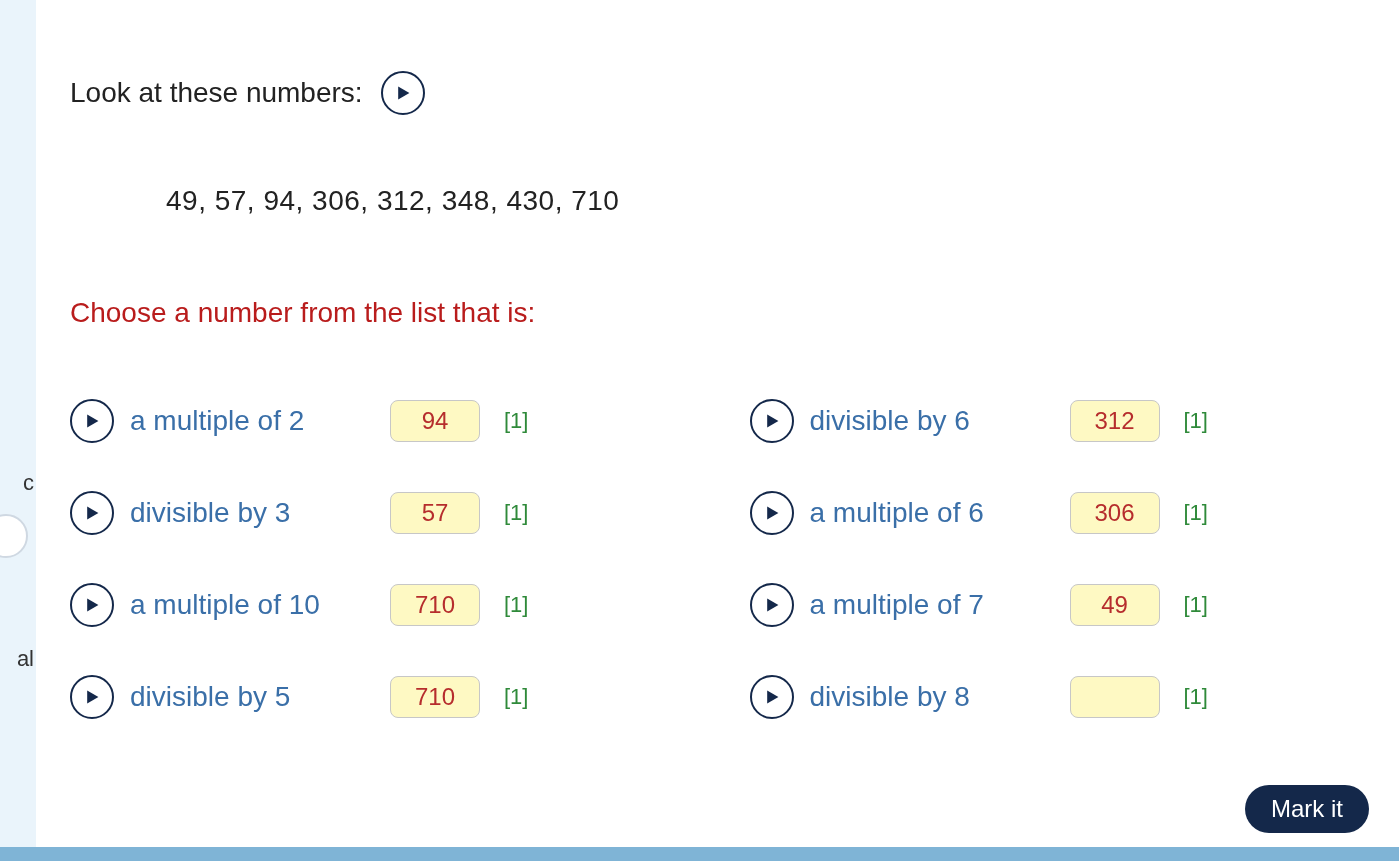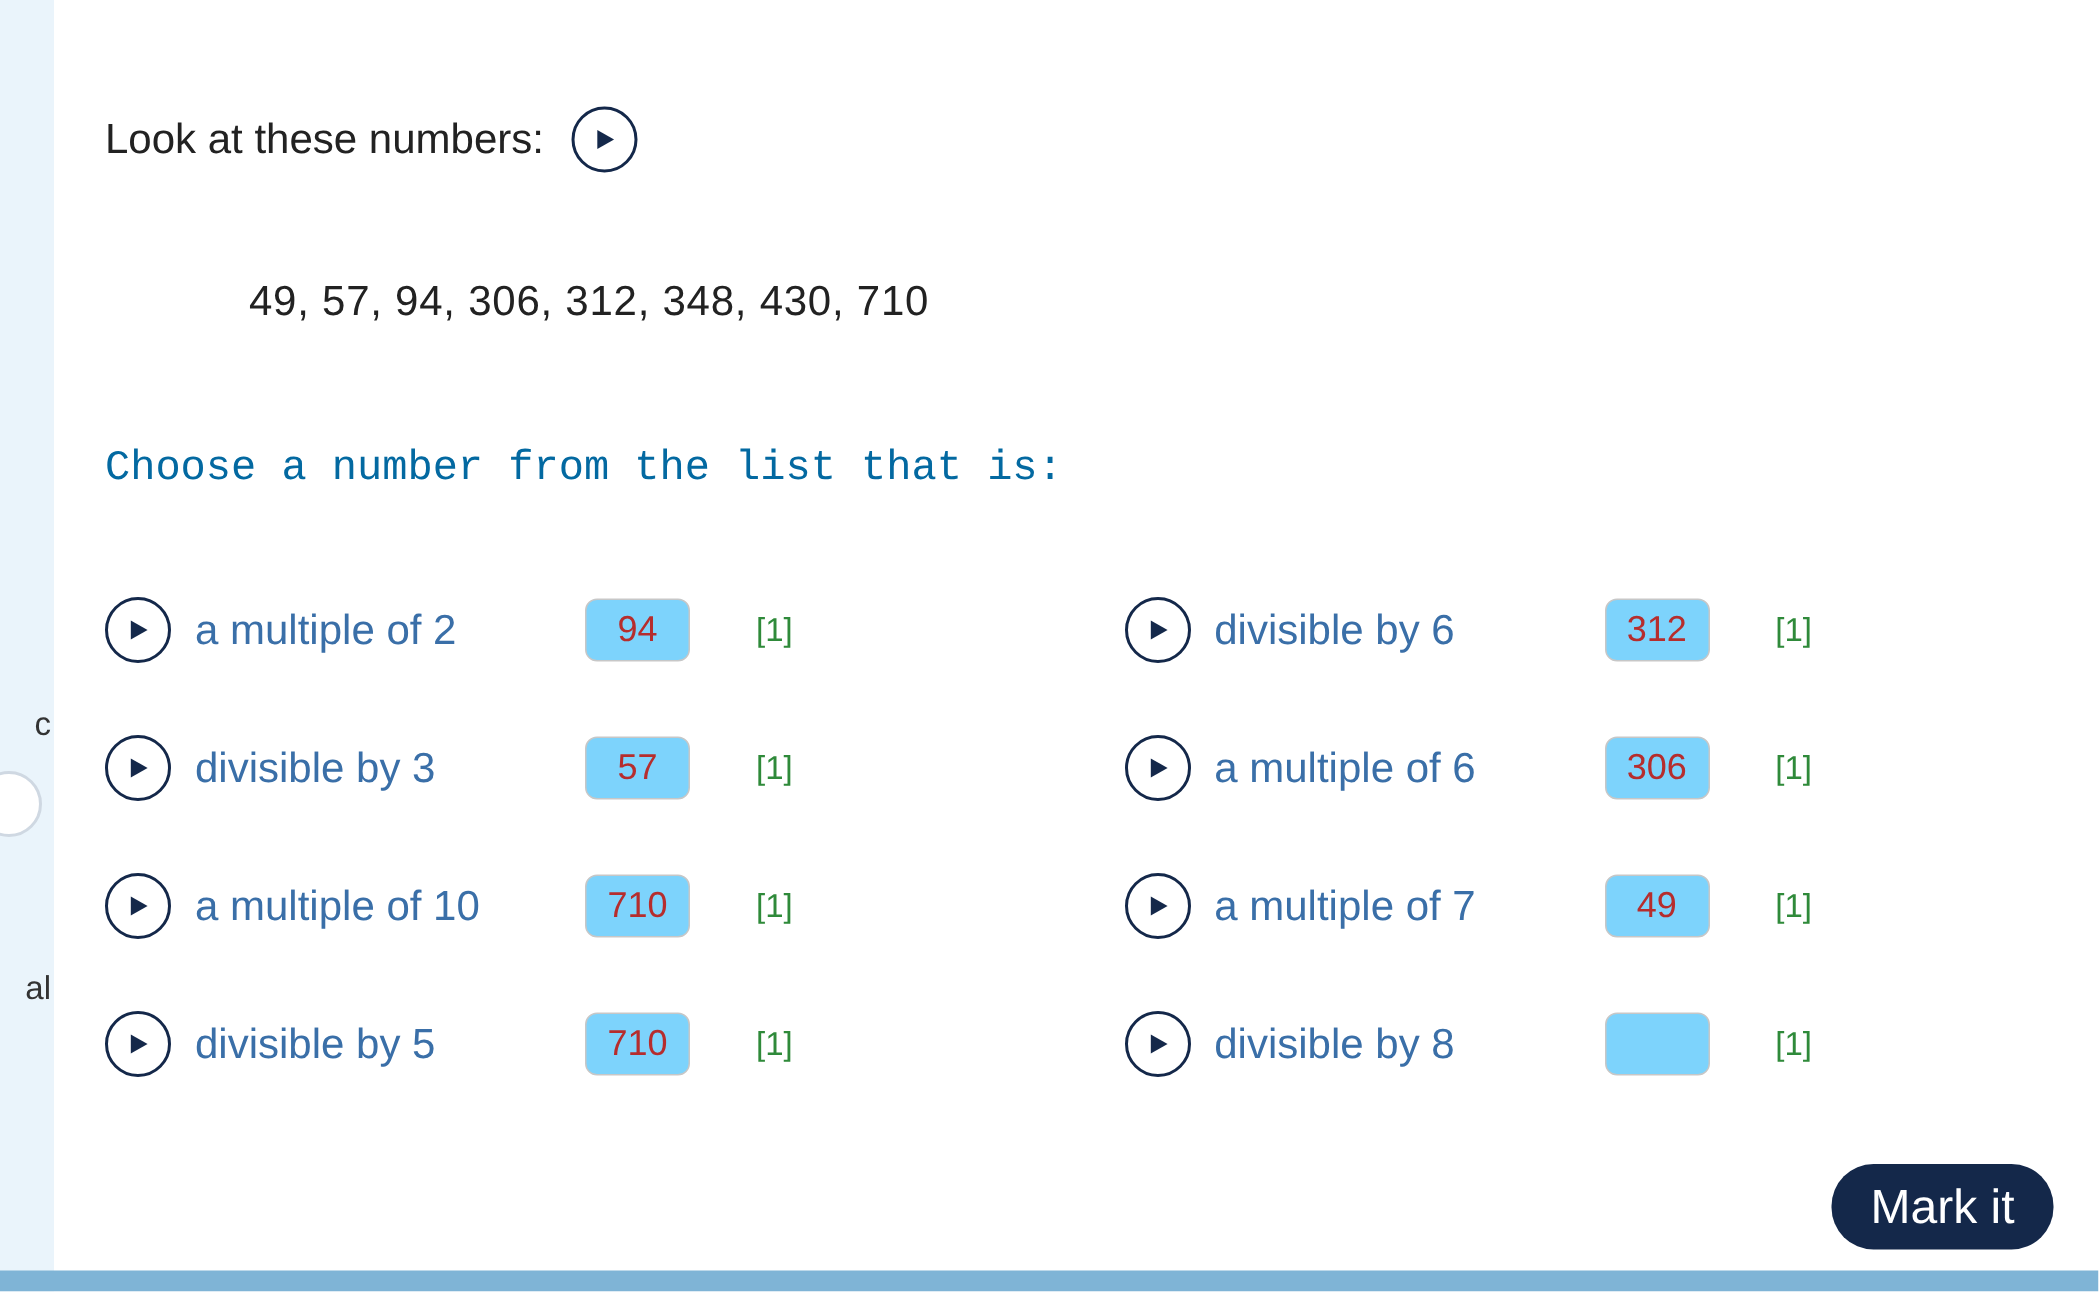--- a/index.html
+++ b/index.html
@@ -73,63 +73,62 @@
   .numbers {
     margin-top: 70px;
     margin-left: 96px;
     font-size: 28px;
     color: #222;
     letter-spacing: 0.5px;
   }
   .subheading {
     margin-top: 80px;
     font-size: 28px;
-    color: #0369a1;
-    font-family: Liberation Mono, monospace;
+    color: #b91c1c;
   }
   .grid {
     margin-top: 70px;
     display: grid;
     grid-template-columns: 1fr 1fr;
     column-gap: 60px;
     row-gap: 48px;
   }
   .qrow {
     display: grid;
     grid-template-columns: 60px 260px 90px 70px;
     align-items: center;
   }
   .q-label {
     font-size: 28px;
     color: #3a6fa8;
   }
   .answer-box {
-    width: 70px;
+    width: 90px;
     height: 42px;
     border: 1px solid #c7c7c7;
     border-radius: 8px;
     font-size: 24px;
     text-align: center;
     color: #b62d2d;
-    background: #7dd3fc;
+    background: #fef9c3;
     font-family: inherit;
   }
   .marks {
     font-size: 22px;
     color: #2f8a3a;
     text-align: left;
     padding-left: 24px;
   }
   .mark-it-btn {
     position: absolute;
     right: 30px;
     bottom: 28px;
     background: #14284a;
     color: #fff;
-    font-size: 32px;
+    font-size: 24px;
     padding: 10px 26px;
     border-radius: 28px;
     border: none;
     cursor: pointer;
   }
   .circle-fragment {
     position: absolute;
     left: -16px;
     top: 514px;
     width: 44px;

